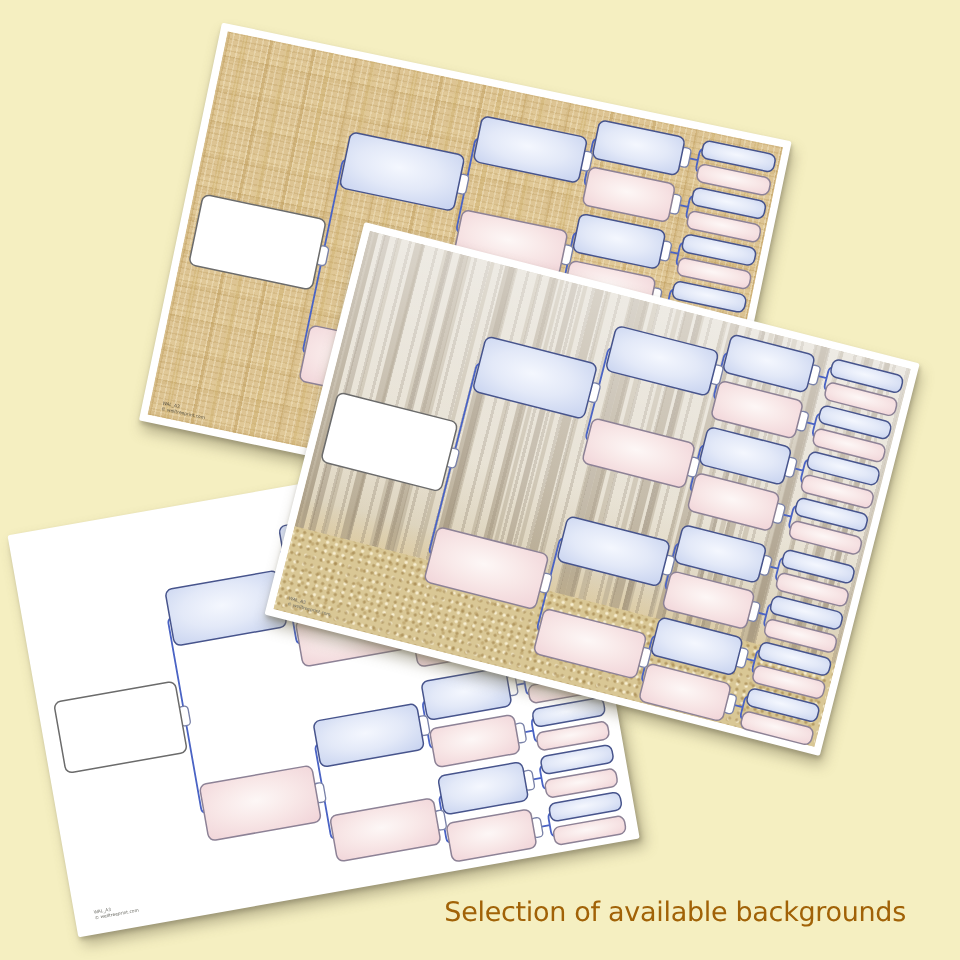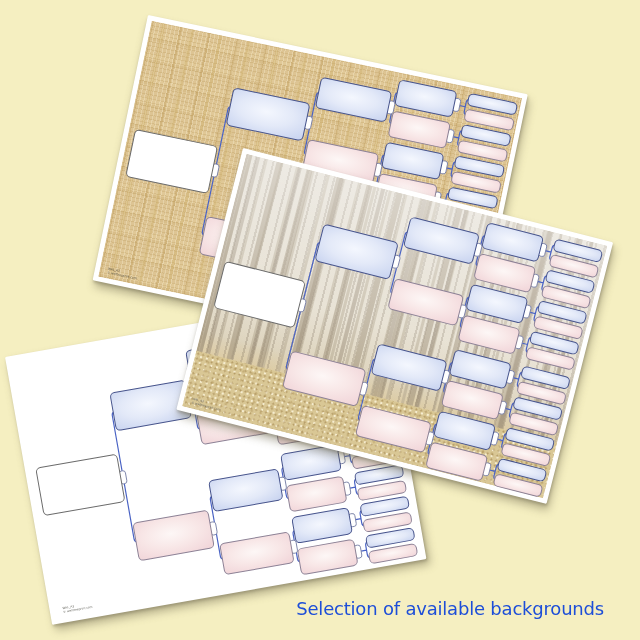--- a/index.html
+++ b/index.html
@@ -63,21 +63,21 @@
   
   .card-meta{
     position:absolute;left:13px;bottom:9px;
     transform:scale(.42);transform-origin:0 100%;
     font-size:7px;line-height:8.5px;color:#6d6d66;white-space:nowrap;
   }
   .card-burlap .card-meta{color:#57503e;}
   
   .caption{
     position:absolute;top:598px;right:36px;
-    font-size:18px;letter-spacing:-.2px;color:#1d4ed8;
+    font-size:18px;letter-spacing:-.2px;color:#a16207;
   }
 </style>
 </head>
 <body>
 
 <div class="stage">
 
   <div class="card card-burlap">
     <div class="card-bg bg-burlap"></div>
     <svg class="chart" viewBox="0 0 380 272" preserveAspectRatio="none">

